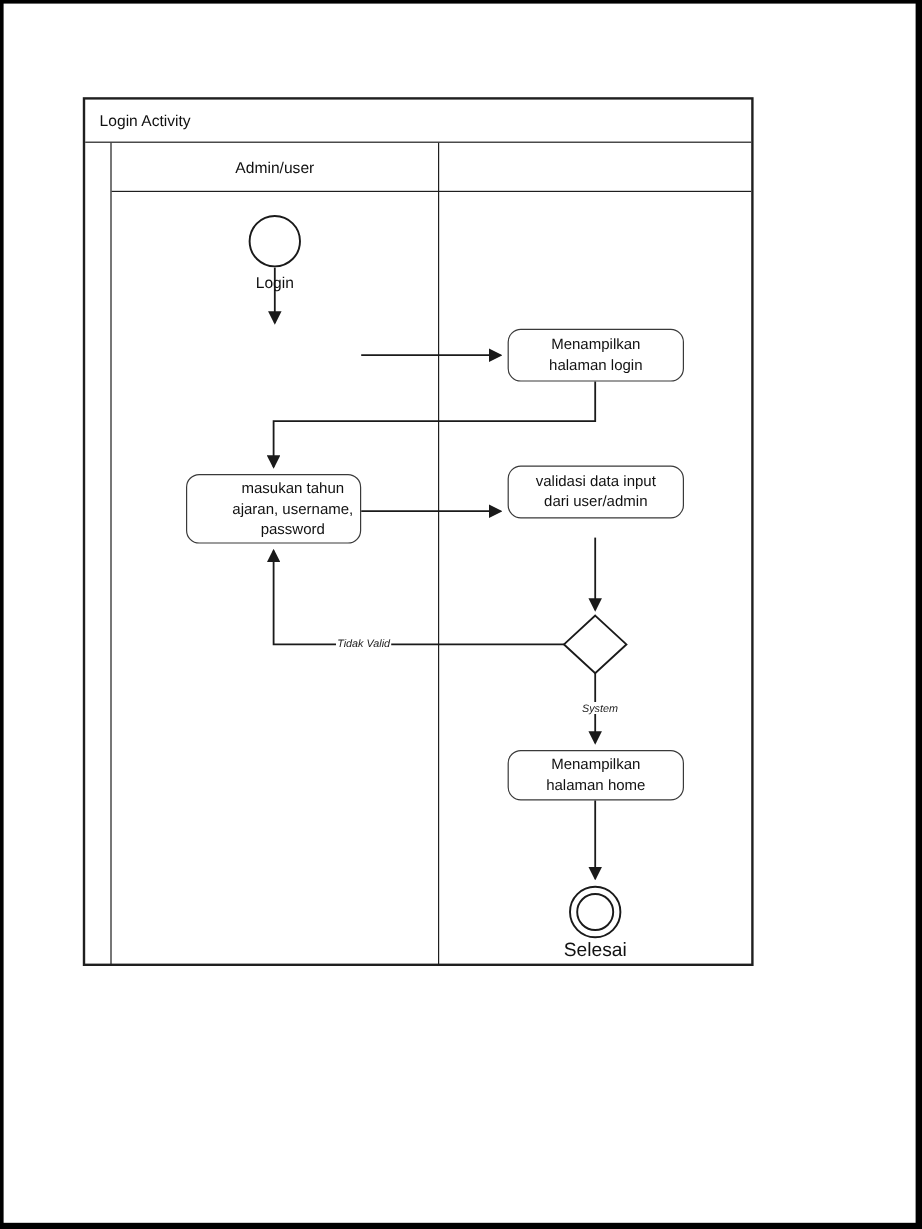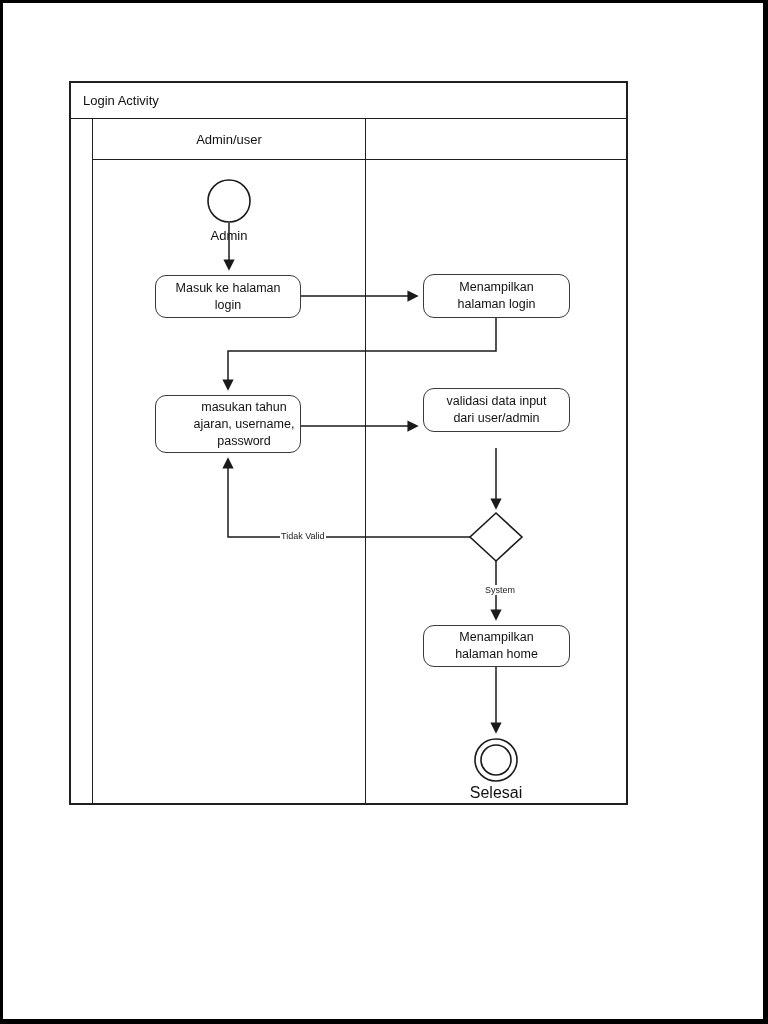--- a/index.html
+++ b/index.html
@@ -74,20 +74,21 @@
 
   
   .lbl {
     color: #111; text-align: center;
   }
   .lbl-mulai   { left: 196px; top: 225px; width: 60px; font-size: 13px; }
   .lbl-selesai { left: 453px; top: 781px; width: 80px; font-size: 16px; }
   .lbl-edge {
     font-size: 9px; background: #ffffff; padding: 0 1px;
     color: #222;
+    font-style: italic;
   }
   .lbl-invalid { left: 277px; top: 528px; }
   .lbl-valid   { left: 481px; top: 582px; }
 
   svg.connectors {
     position: absolute; left: 0; top: 0;
     width: 768px; height: 1024px;
     pointer-events: none;
   }
 </style>
@@ -133,30 +134,28 @@
     </g>
 
     <circle cx="226" cy="198" r="21" fill="#ffffff" stroke="#1a1a1a" stroke-width="1.6"></circle>
 
     <polygon points="493,510 519,534 493,558 467,534" fill="#ffffff" stroke="#1a1a1a" stroke-width="1.6"></polygon>
 
     <circle cx="493" cy="757" r="21" fill="#ffffff" stroke="#1a1a1a" stroke-width="1.6"></circle>
     <circle cx="493" cy="757" r="15" fill="#ffffff" stroke="#1a1a1a" stroke-width="1.6"></circle>
   </svg>
 
-  <div class="abs node n-enter">Masuk ke halaman
-login</div>
   <div class="abs node n-showlog">Menampilkan
 halaman login</div>
   <div class="abs node n-input">masukan tahun
 ajaran, username,
 password</div>
   <div class="abs node n-validate">validasi data input
 dari user/admin</div>
   <div class="abs node n-showhome">Menampilkan
 halaman home</div>
 
-  <div class="abs lbl lbl-mulai">Admin</div>
+  <div class="abs lbl lbl-mulai">Login</div>
   <div class="abs lbl lbl-edge lbl-invalid">Tidak Valid</div>
   <div class="abs lbl lbl-edge lbl-valid">System</div>
   <div class="abs lbl lbl-selesai">Selesai</div>
 
 </div>
 
 </body></html>

